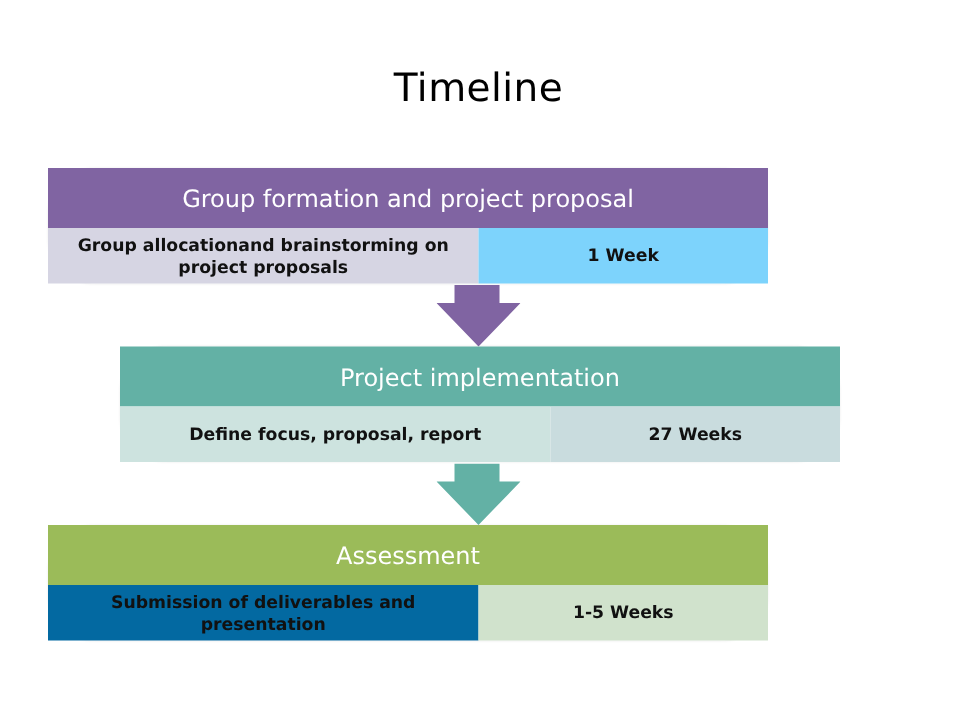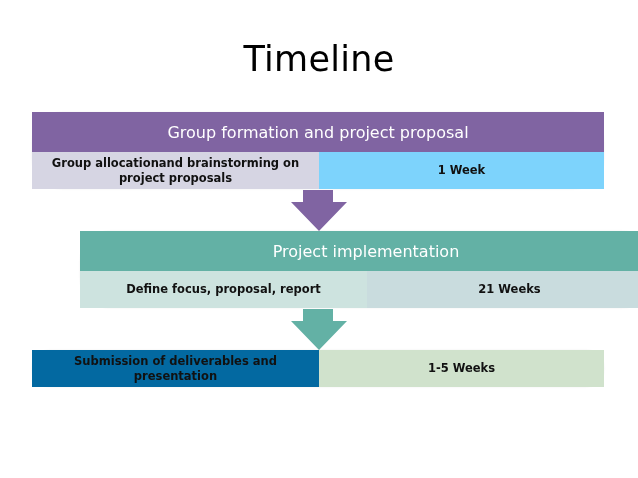--- a/index.html
+++ b/index.html
@@ -13,29 +13,29 @@
       position: relative;
       overflow: hidden;
       font-family: "DejaVu Sans", "Liberation Sans", sans-serif;
     }
     .title {
       position: absolute;
       left: 0;
       top: 36px;
       width: 638px;
       text-align: center;
-      font-size: 35px;
+      font-size: 26px;
       color: #000000;
       line-height: 46px;
       letter-spacing: 0.3px;
     }
     .stage {
       position: absolute;
       left: 32px;
-      width: 572px;
+      width: 480px;
       box-shadow: 0 0 2px rgba(0,0,0,0.08);
       border-radius: 31px;
     }
     .stage-header {
       height: 40px;
       display: flex;
       align-items: center;
       justify-content: center;
       color: #ffffff;
       font-size: 16px;
@@ -96,26 +96,27 @@
 </div>
 
 <svg class="arrow" id="arrow-0" viewBox="0 0 56 42">
   <polygon points="12,0 42,0 42,12 56,12 28,41 0,12 12,12" fill="#8064a2"></polygon>
 </svg>
 
 <div class="stage" id="stage-1">
   <div class="stage-header">Project implementation</div>
   <div class="stage-body">
     <div class="cell left">Define focus, proposal, report</div>
-    <div class="cell right">21 Weeks</div>
+    <div class="cell right">27 Weeks</div>
   </div>
 </div>
 
 <svg class="arrow" id="arrow-1" viewBox="0 0 56 42">
   <polygon points="12,0 42,0 42,12 56,12 28,41 0,12 12,12" fill="#63b1a5"></polygon>
 </svg>
 
 <div class="stage" id="stage-2">
+  <div class="stage-header">Assessment</div>
   <div class="stage-body">
     <div class="cell left">Submission of deliverables and presentation</div>
     <div class="cell right">1-5 Weeks</div>
   </div>
 </div>
 
 </body></html>

